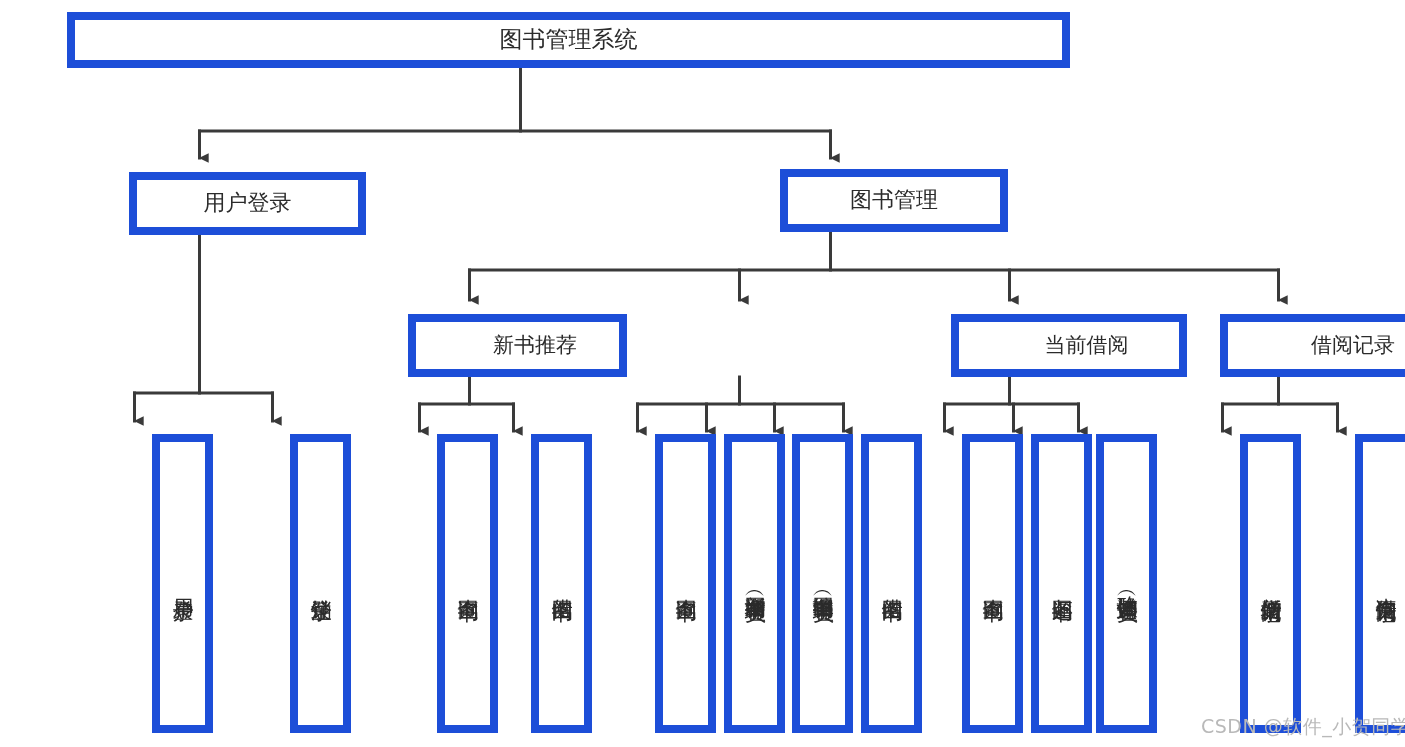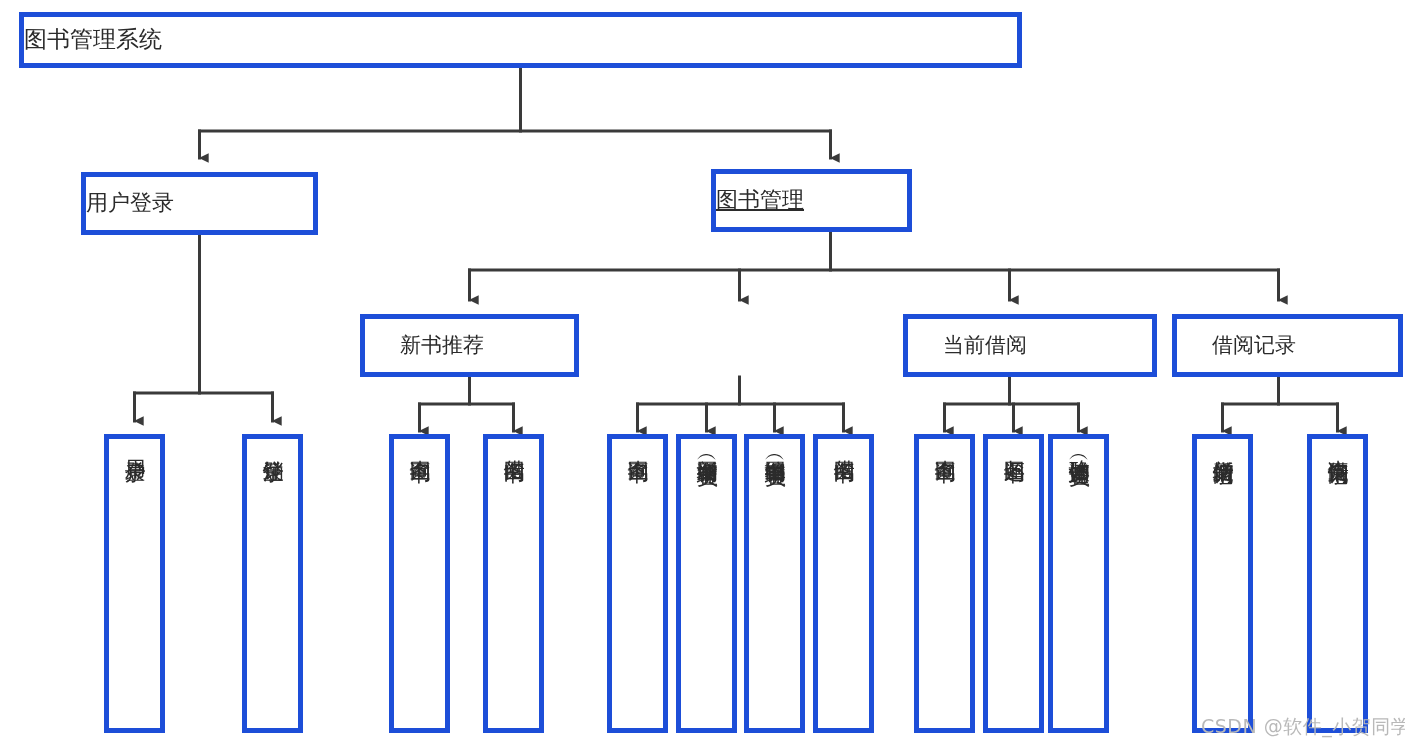--- a/index.html
+++ b/index.html
@@ -22,27 +22,29 @@
     position: absolute;
     left: 0;
     top: 0;
     width: 1405px;
     height: 747px;
     pointer-events: none;
   }
   .node {
     position: absolute;
     box-sizing: border-box;
-    border: 5px solid #1d4ed8;
+    border: 8px solid #1d4ed8;
     background: #ffffff;
     display: flex;
     align-items: center;
+    justify-content: center;
     color: #2b2b2b;
     line-height: 1.12;
     text-align: center;
+    margin-left: 48px;
   }
   .node.root {
     font-size: 23px;
   }
   .node.lvl1 {
     font-size: 22px;
   }
   .node.lvl2 {
     font-size: 21px;
     padding-left: 35px;
@@ -126,28 +128,28 @@
     </g>
   </svg>
 
   <div class="node root" style="left:19px; top:12px; width:1003px; height:56px;">
     <span>图书管理系统</span>
   </div>
 
   <div class="node lvl1" style="left:81px; top:172px; width:237px; height:63px;">
     <span>用户登录</span>
   </div>
-  <div class="node lvl1" style="left:711px; top:169px; width:201px; height:63px;text-decoration:underline;">
+  <div class="node lvl1" style="left:732px; top:169px; width:228px; height:63px;">
     <span>图书管理</span>
   </div>
 
   <div class="node lvl2" style="left:360px; top:314px; width:219px; height:63px;">
     <span>新书推荐</span>
   </div>
-  <div class="node lvl2" style="left:903px; top:314px; width:254px; height:63px;">
+  <div class="node lvl2" style="left:903px; top:314px; width:236px; height:63px;">
     <span>当前借阅</span>
   </div>
   <div class="node lvl2" style="left:1172px; top:314px; width:231px; height:63px;">
     <span>借阅记录</span>
   </div>
 
   <div class="node leaf" style="left:104px; top:434px; width:61px; height:299px;">
     <span class="vtext">用户登录</span>
   </div>
   <div class="node leaf" style="left:242px; top:434px; width:61px; height:299px;">

